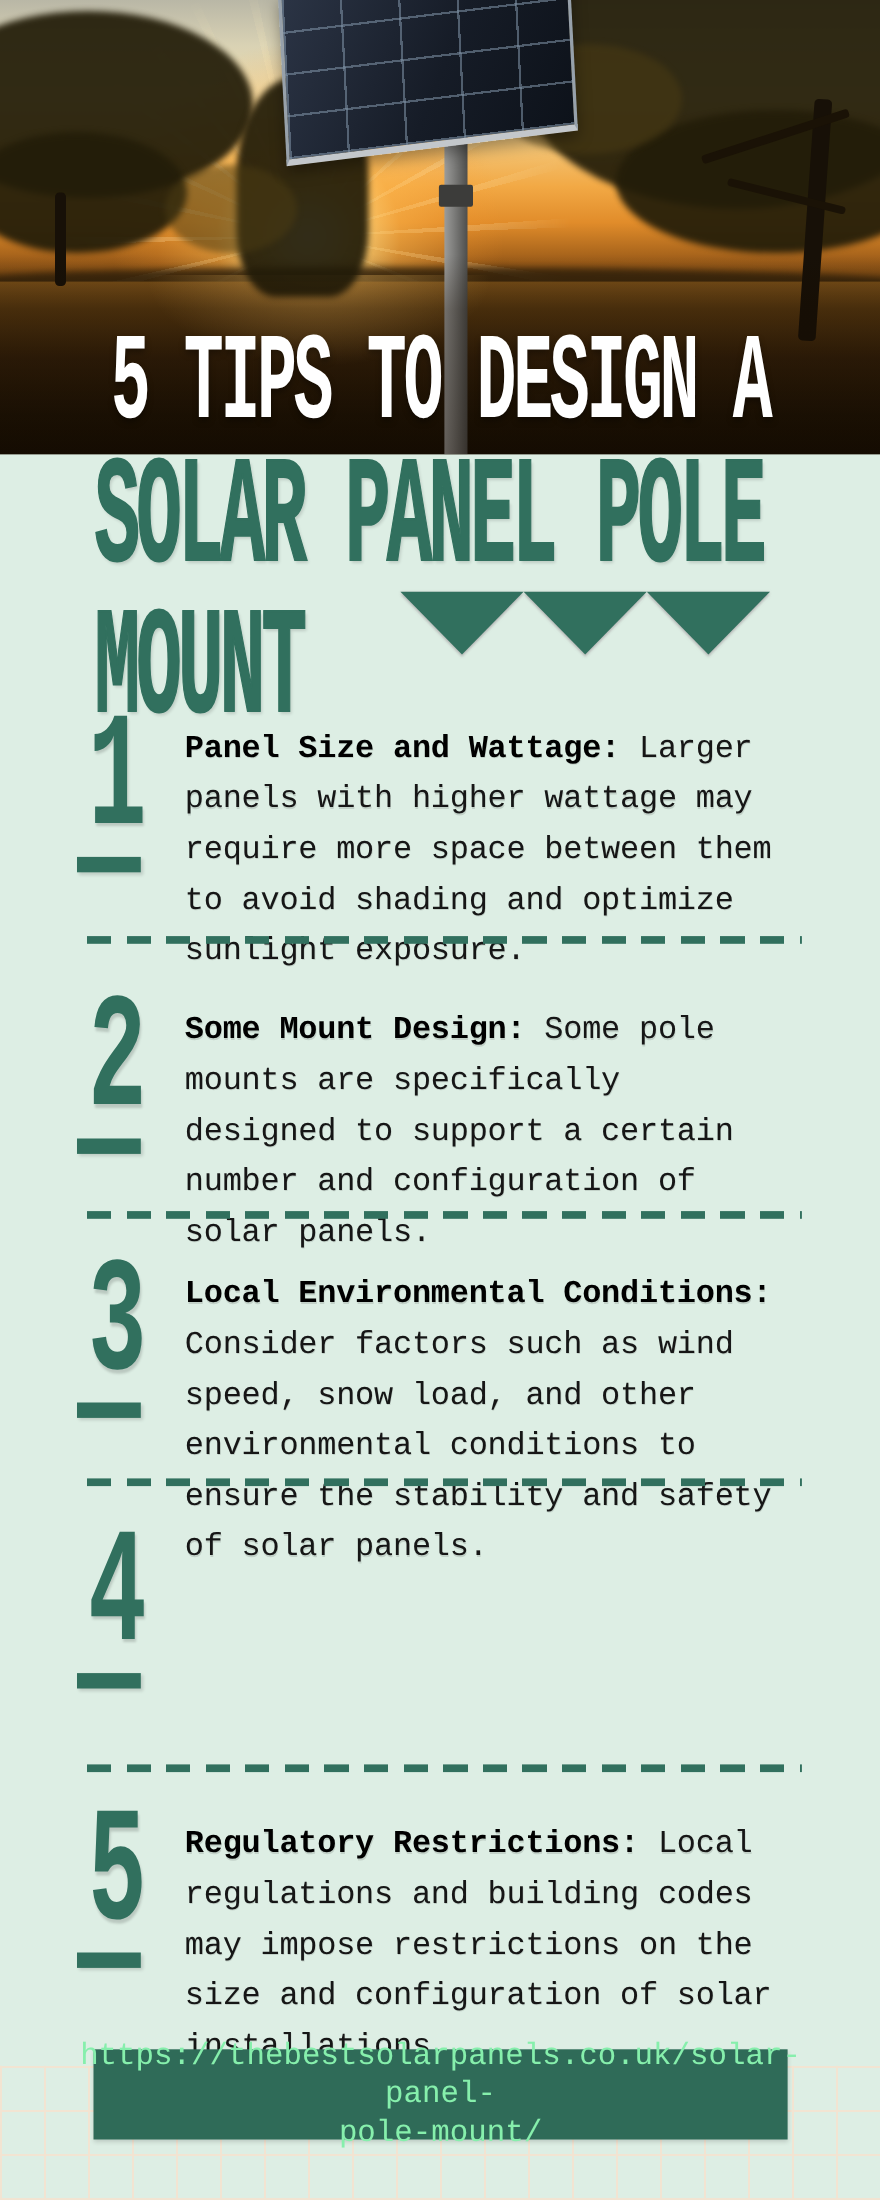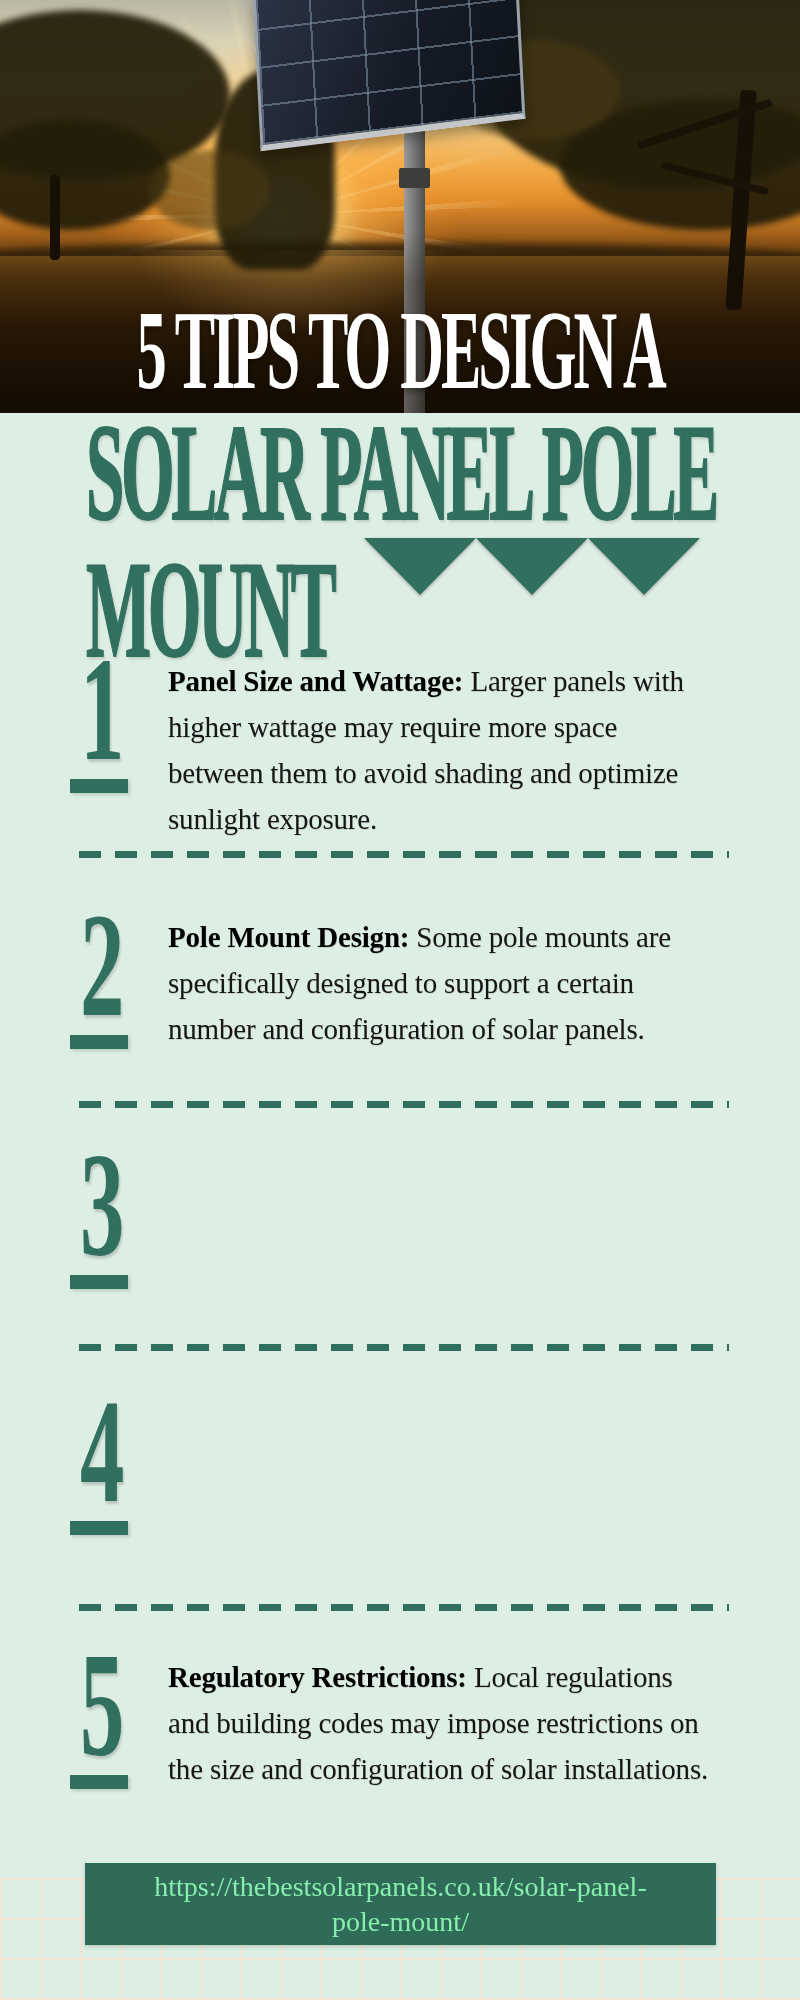--- a/index.html
+++ b/index.html
@@ -1,20 +1,20 @@
 <!DOCTYPE html>
 <html><head>
 <meta charset="utf-8">
 <style>
   * { margin:0; padding:0; box-sizing:border-box; }
   html,body { background:#9aa49e; }
   .page {
     position:relative; width:800px; height:2000px; margin:0 auto;
     background:#ddeee4; overflow:hidden;
-    font-family:Liberation Serif, serif;
+    font-family:Liberation Mono, monospace;
   }
 
   
   .photo {
     position:absolute; left:0; top:0; width:800px; height:413px; overflow:hidden;
     background:linear-gradient(180deg,
       #b9b7a6 0%, #d9d2b4 10%, #eeddad 21%, #f3c87c 31%,
       #f2a945 41%, #e18c2a 49%, #a2601a 57%, #55340e 65%,
       #2e1c07 76%, #1d1204 100%);
   }
@@ -136,29 +136,30 @@
     </div>
     <div class="tip-text"><b>Panel Size and Wattage:</b> <span>Larger panels with higher wattage may require more space between them to avoid shading and optimize sunlight exposure.</span></div>
   </div>
   <div class="divider" style="top:851px;"></div>
 
   <div class="tip" style="top:908px;">
     <div class="num">
       <span class="digit">2</span>
       <div class="bar"></div>
     </div>
-    <div class="tip-text"><b>Pole Mount Design:</b> <span>Some pole mounts are specifically designed to support a certain number and configuration of solar panels.</span></div>
+    <div class="tip-text"><b>Some Mount Design:</b> <span>Some pole mounts are specifically designed to support a certain number and configuration of solar panels.</span></div>
   </div>
   <div class="divider" style="top:1101px;"></div>
 
   <div class="tip" style="top:1148px;">
     <div class="num">
       <span class="digit">3</span>
       <div class="bar"></div>
     </div>
+    <div class="tip-text"><b>Local Environmental Conditions:</b> <span>Consider factors such as wind speed, snow load, and other environmental conditions to ensure the stability and safety of solar panels.</span></div>
   </div>
   <div class="divider" style="top:1344px;"></div>
 
   <div class="tip" style="top:1394px;">
     <div class="num">
       <span class="digit">4</span>
       <div class="bar"></div>
     </div>
   </div>
   <div class="divider" style="top:1604px;"></div>

